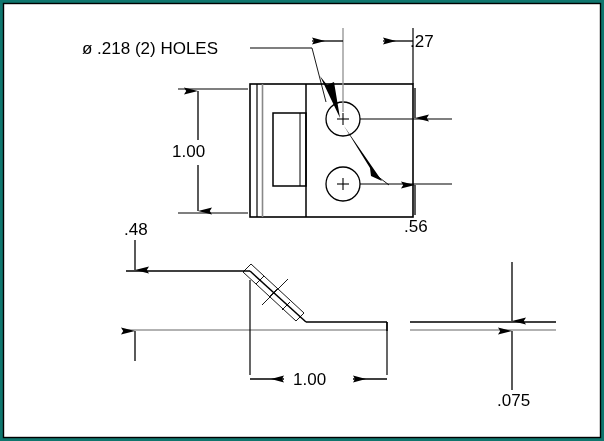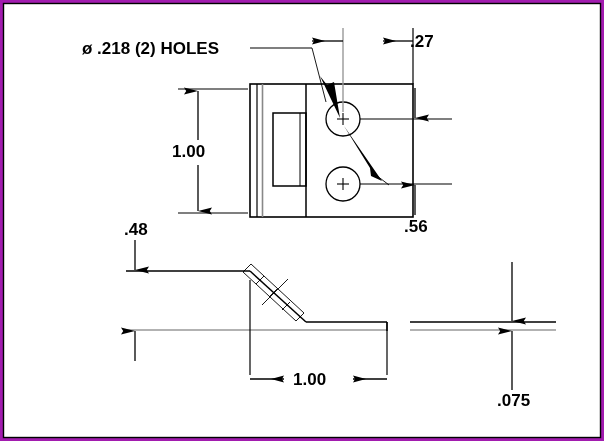--- a/index.html
+++ b/index.html
@@ -4,24 +4,23 @@
 <style>
   html, body {
     margin: 0;
     padding: 0;
     background: #ffffff;
   }
   #sheet {
     position: relative;
     width: 604px;
     height: 441px;
-    background: #a21caf;
+    background: #0f766e;
     font-family: "Liberation Sans", sans-serif;
     overflow: hidden;
-    font-weight: bold;
   }
   #drawing-svg {
     position: absolute;
     left: 0;
     top: 0;
     width: 604px;
     height: 441px;
   }
   .dim-text {
     font-family: "Liberation Sans", sans-serif;

